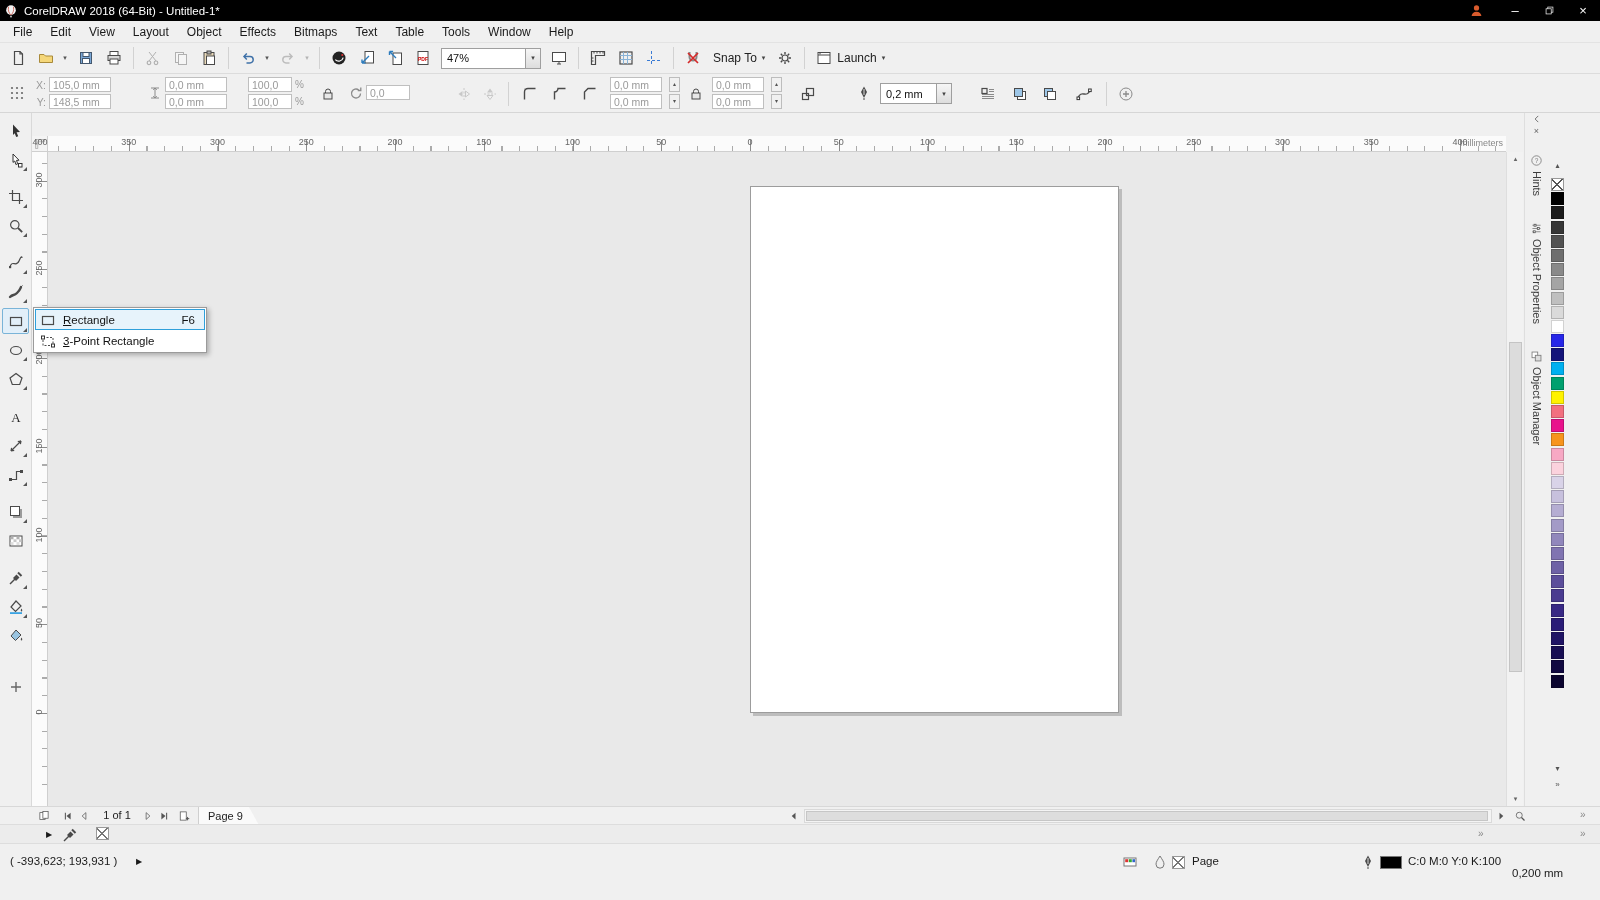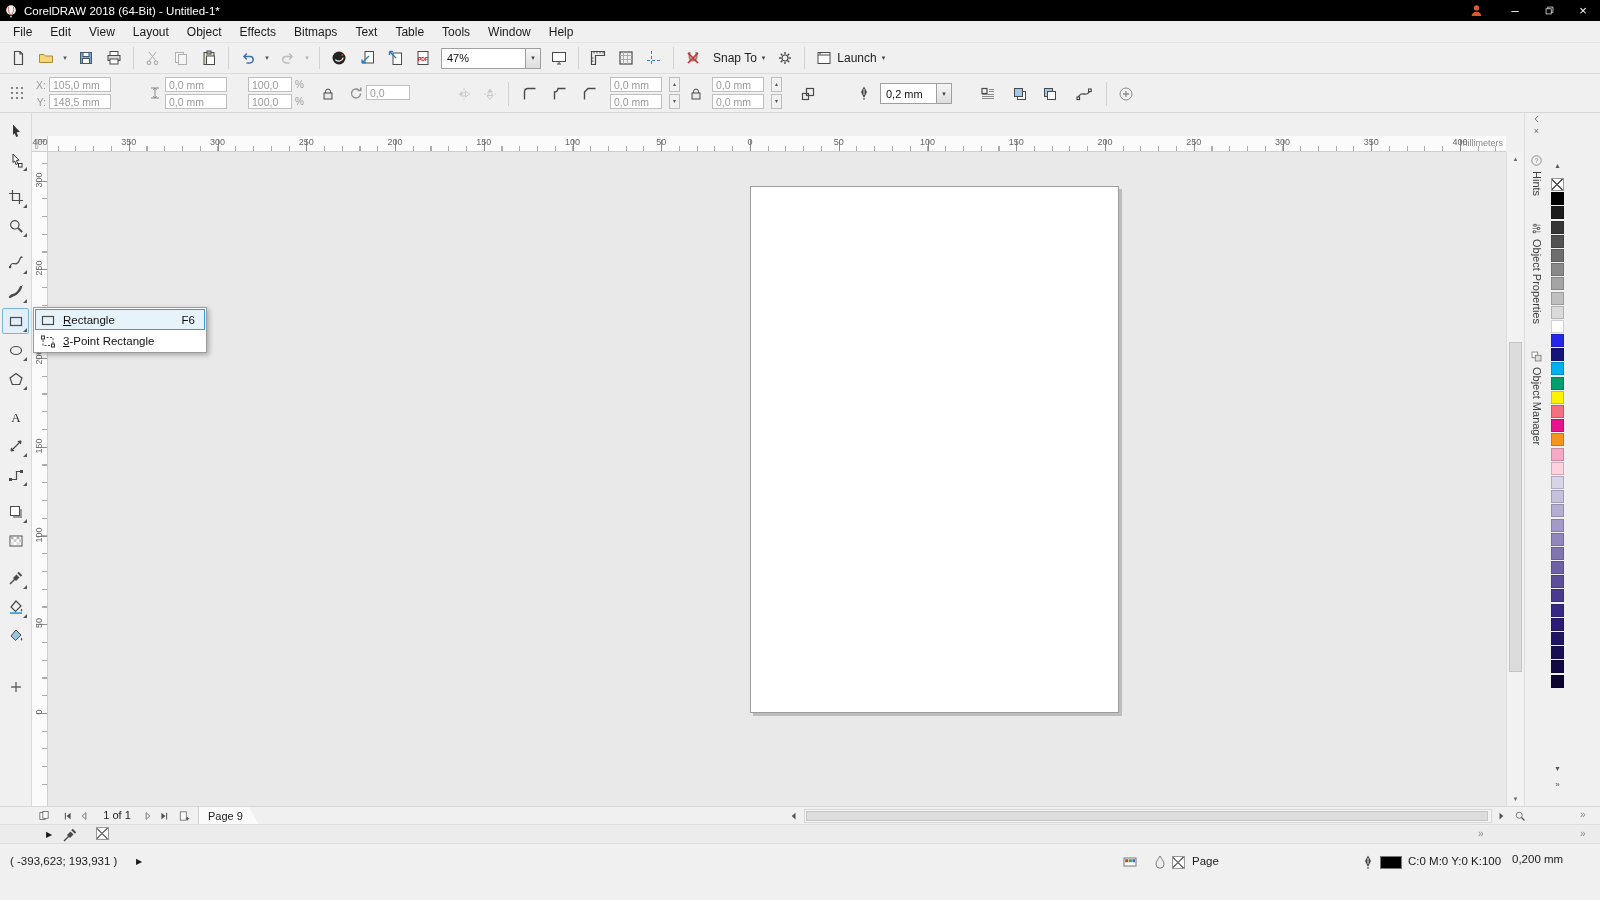--- a/index.html
+++ b/index.html
@@ -951,16 +951,16 @@
     <span style="position:absolute;left:1192px;top:11px">Page</span>
     <span class="ic" style="left:1360px;top:10px">
         <svg viewBox="0 0 16 16">
           <path d="M8 1.5 L11 7 L8 13 L5 7 Z" fill="#4a4a4a"></path>
           <path d="M8 4 V10" stroke="#fff" stroke-width="0.8"></path>
           <path d="M8 13 V15" stroke="#4a4a4a"></path>
         </svg>
       </span>
     <span class="out-sw" style="left:1380px;top:12px"></span>
     <span style="position:absolute;left:1408px;top:11px">C:0 M:0 Y:0 K:100</span>
-    <span style="position:absolute;left:1512px;top:9px">0,200 mm</span>
+    <span style="position:absolute;left:1512px;top:23px">0,200 mm</span>
   </div>
 
 </div>
 
 </body></html>

